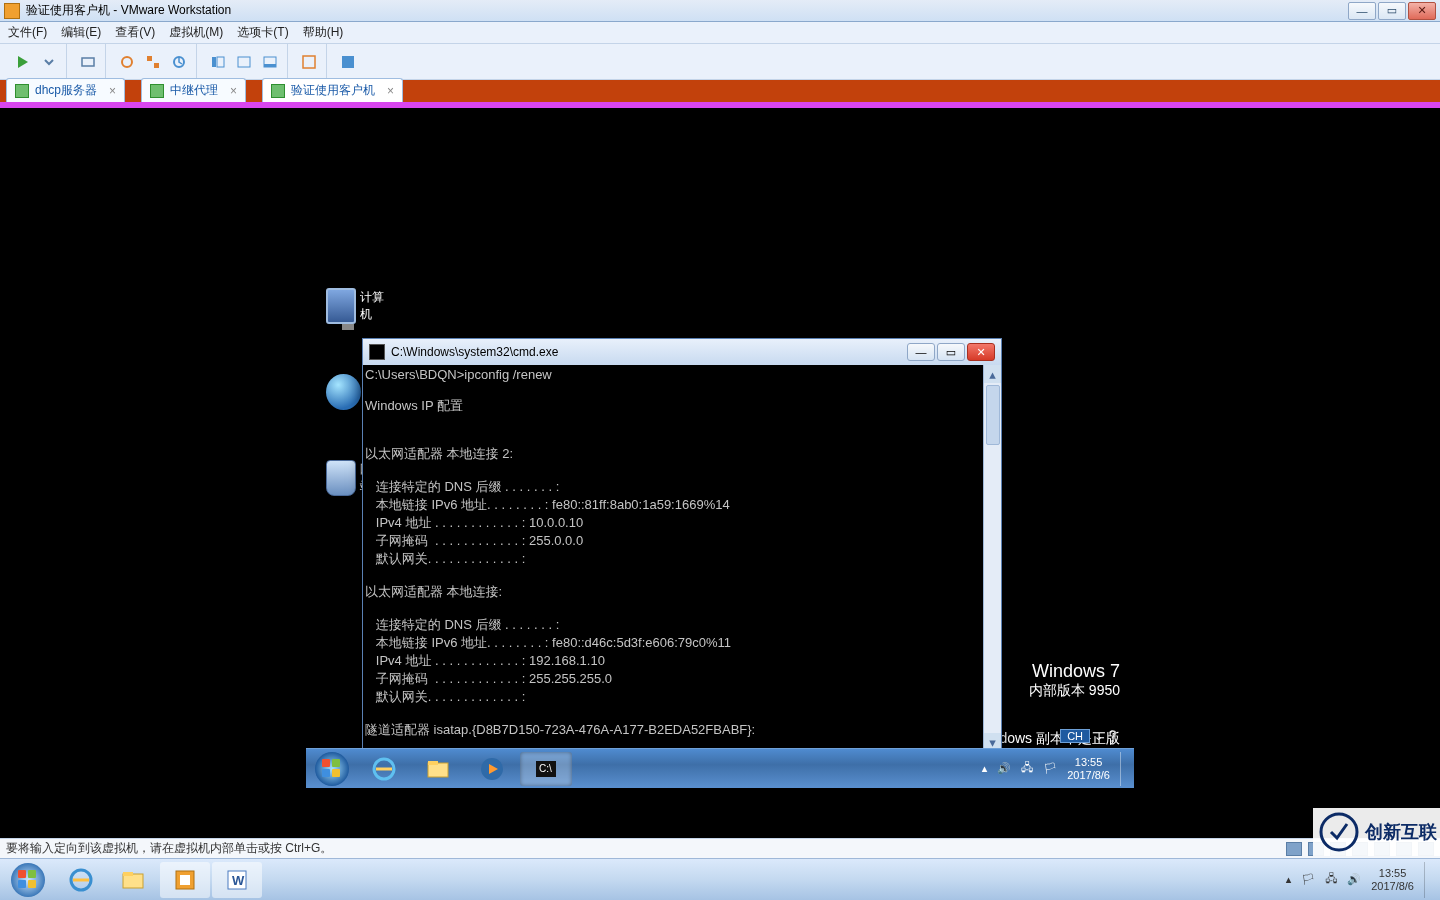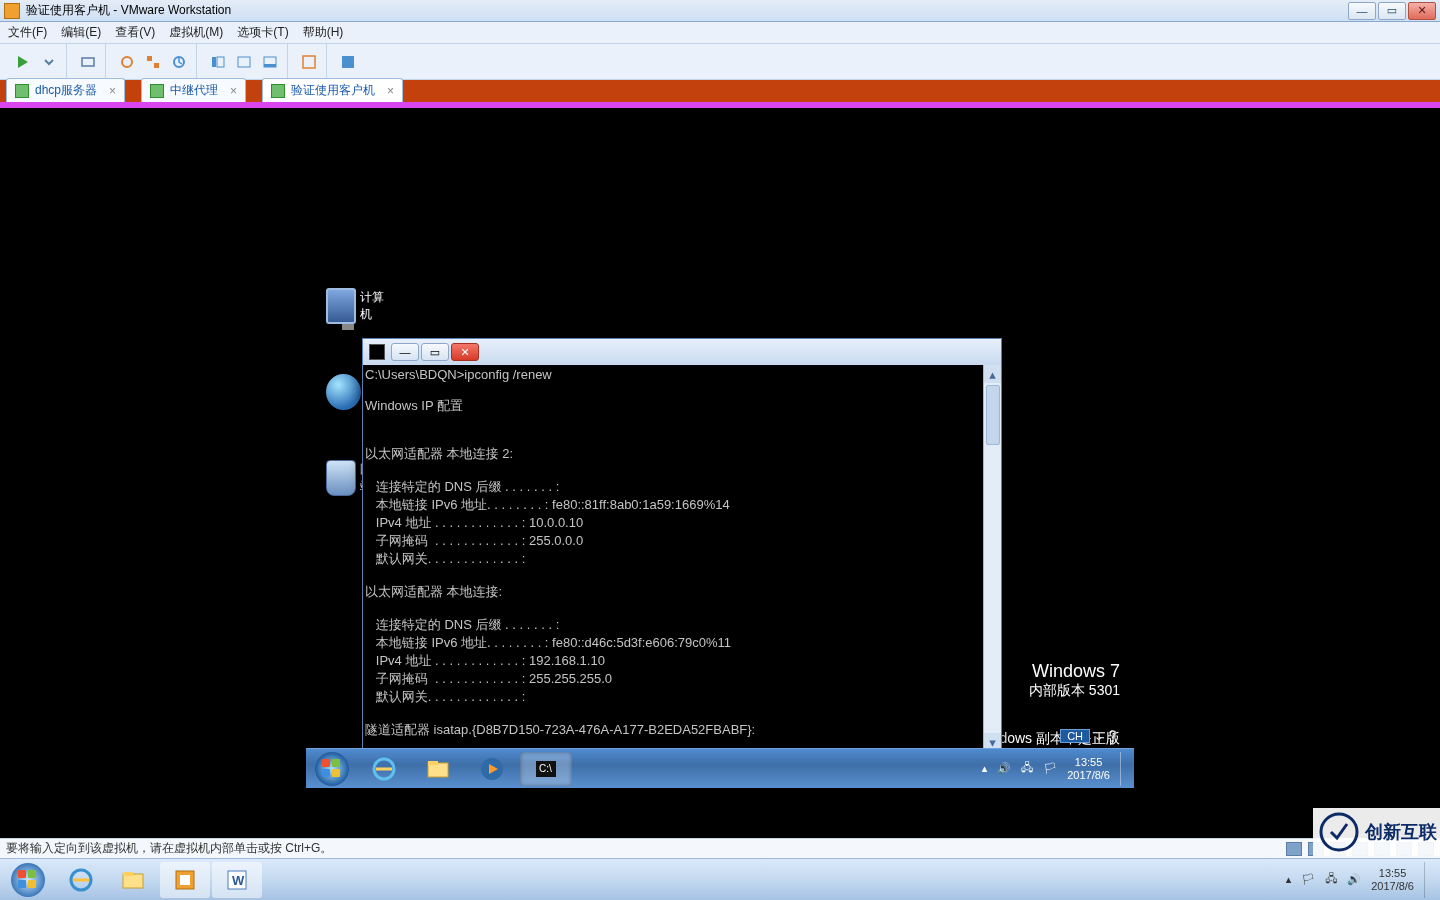--- a/index.html
+++ b/index.html
@@ -204,27 +204,28 @@
         <span>网络</span>
       </div>
     <div class="gi">
         <div class="ico gi-bin"></div>
         <span>回收站</span>
       </div>
   </div>
 
   <div class="win7-brand">
     <div>Windows 7</div>
-    <div>内部版本 5301</div>
+    <div>内部版本 9950</div>
     <div style="margin-top:30px;">此 Windows 副本不是正版</div>
   </div>
 
   <div class="cmd-window">
     <div class="cmd-title">
       <div class="ico"></div>
+      <div class="lbl">C:\Windows\system32\cmd.exe</div>
       <div class="cmd-btns">
         <div>—</div>
         <div>▭</div>
         <div class="close">✕</div>
       </div>
     </div>
     <div class="cmd-body" id="cmd-body"><div style="position: relative; z-index: 0;">C:\Users\BDQN&gt;ipconfig /renew
 
 Windows IP 配置
 

